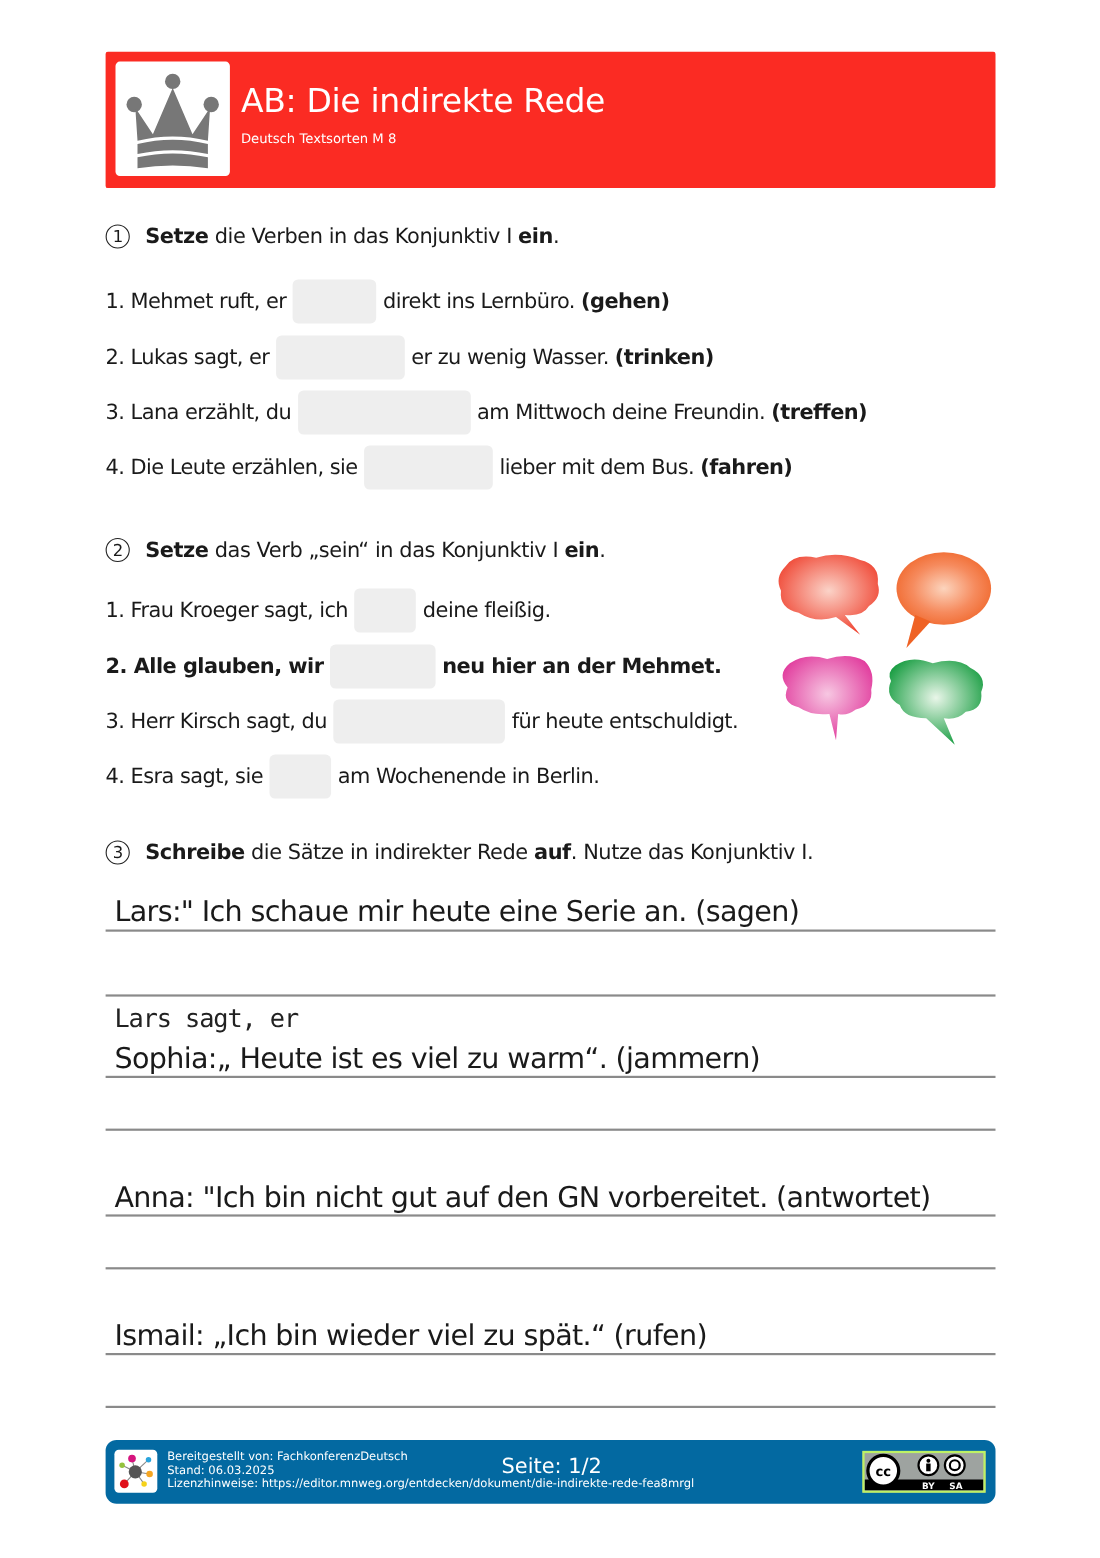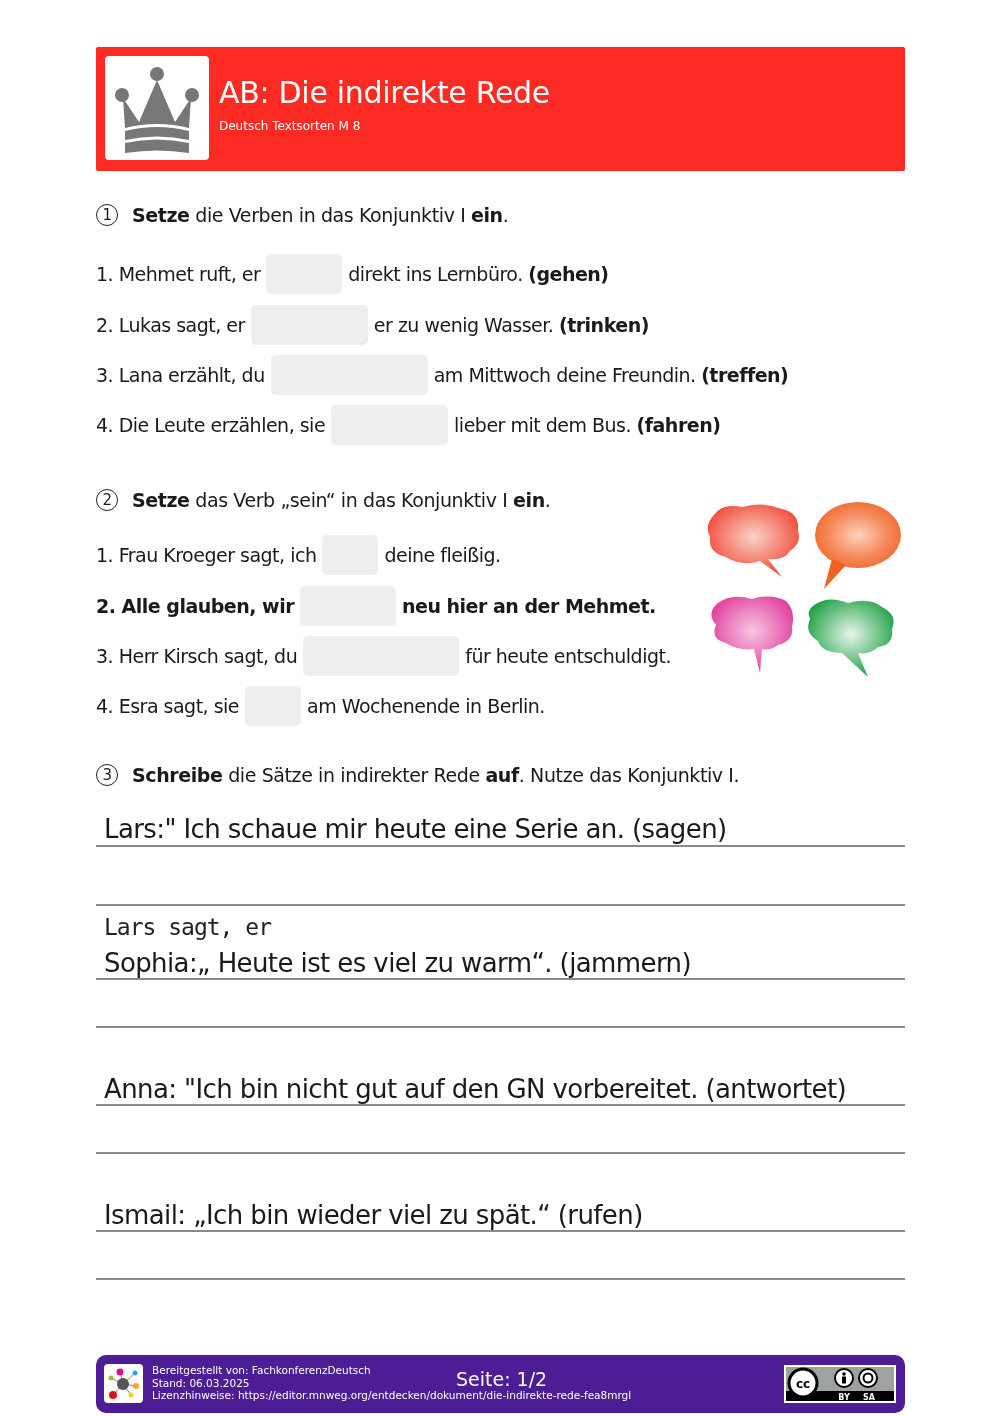--- a/index.html
+++ b/index.html
@@ -22,28 +22,28 @@
          letter-spacing:-0.5px; display:flex; align-items:center; height:40px; }
   .blank { display:inline-block; height:40px; background:#eeeeee; border-radius:5px;
            margin:0 6px; }
   b { font-weight:bold; }
   .bubbles { position:absolute; left:702px; top:495px; width:205px; height:190px; }
   .line { position:absolute; left:96px; width:809px; height:0; border-top:2px solid #8a8a8a; }
   .sentence { position:absolute; left:104px; font-size:26px;
               font-family:"DejaVu Sans", sans-serif; letter-spacing:-0.6px; color:#1a1a1a; }
   .hand { position:absolute; left:104px; font-size:23px;
           font-family:"DejaVu Sans Mono", monospace; color:#222; letter-spacing:-1px; }
-  .footer { position:absolute; left:96px; top:1355px; width:809px; height:58px;
-            background:#4c1d95; border-radius:10px; }
+  .footer { position:absolute; left:96px; top:1309px; width:809px; height:58px;
+            background:#0369a1; border-radius:10px; }
   .f-logo { position:absolute; left:8px; top:9px; width:39px; height:39px; background:#fff; border-radius:4px; }
   .f-meta { position:absolute; left:56px; top:9px; font-size:10.5px; color:#fff; line-height:12.5px;
             font-family:"DejaVu Sans", sans-serif; }
   .f-page { position:absolute; left:360px; top:13px; font-size:19px; color:#fff; font-family:"DejaVu Sans", sans-serif;text-align:right; }
   .cc { position:absolute; left:688px; top:10px; width:112px; height:38px; background:#9ea3a0;
-        border:2px solid #ffffff; box-sizing:border-box; }
+        border:2px solid #bef264; box-sizing:border-box; }
 </style>
 </head>
 <body>
 
 <div class="header">
   <div class="logo-box">
     <svg width="104" height="104" viewBox="0 0 104 104">
       <circle cx="52" cy="18" r="7" fill="#777"></circle>
       <circle cx="17" cy="39" r="7" fill="#777"></circle>
       <circle cx="87" cy="39" r="7" fill="#777"></circle>

